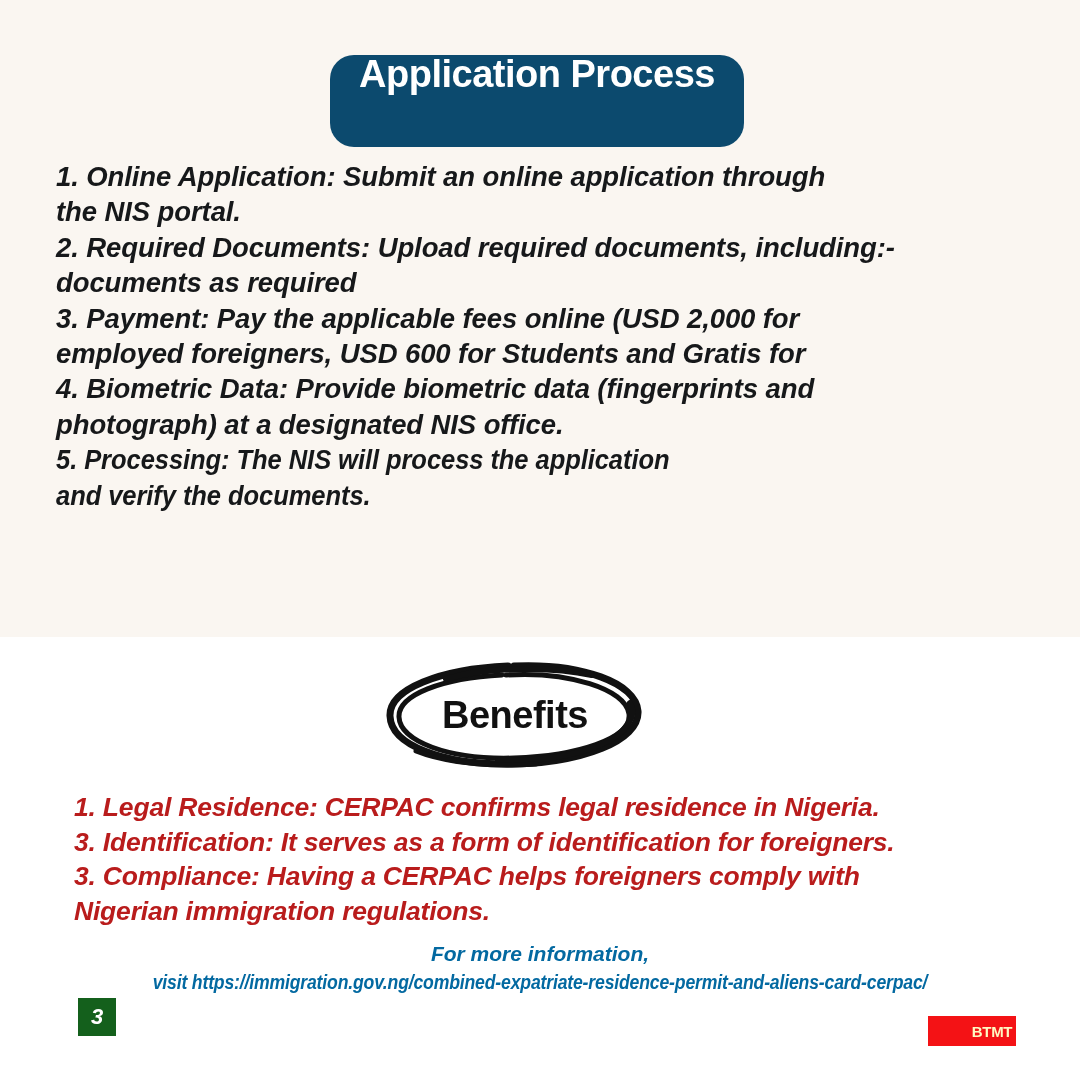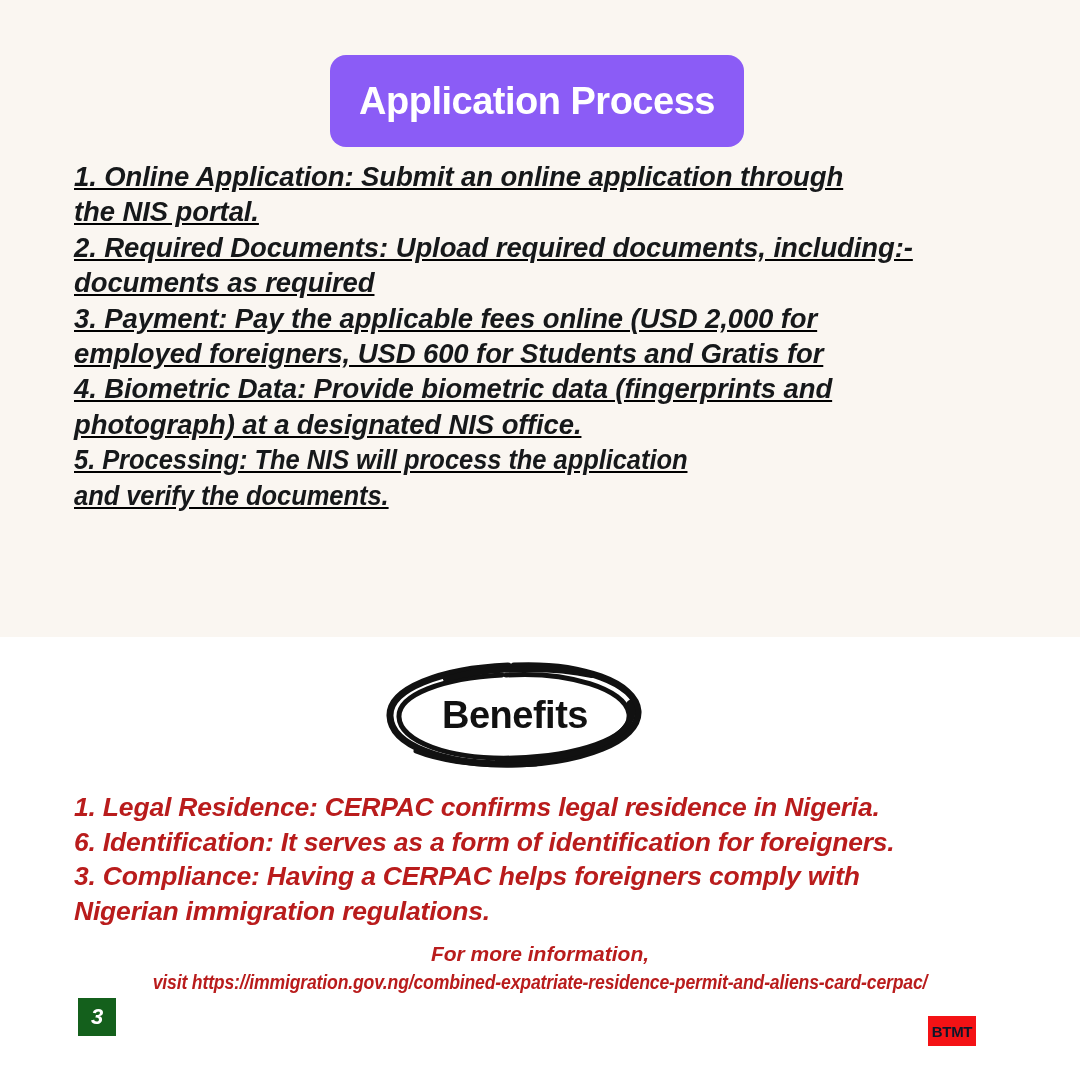--- a/index.html
+++ b/index.html
@@ -32,43 +32,41 @@
     height: 637px;
     background: #faf6f1;
   }
 
   .title-pill {
     position: absolute;
     left: 330px;
     top: 55px;
     width: 414px;
     height: 92px;
-    background: #8b5cf6;
-    border-radius: 16px;
-    display: flex;
-    align-items: center;
+    background: #0c4a6e;
+    border-radius: 24px;
+    display: flex;
     justify-content: center;
     box-sizing: border-box;
   }
   .title-pill .title-text {
     color: #ffffff;
     font-family: "Liberation Sans", sans-serif;
     font-size: 38px;
     font-weight: bold;
     letter-spacing: -0.5px;
     line-height: 1;
     white-space: nowrap;
   }
 
   .steps-block {
     position: absolute;
-    left: 74px;
+    left: 56px;
     top: 159px;
     width: 960px;
-    text-decoration: underline;
   }
   .step-line {
     font-family: "Liberation Sans", sans-serif;
     font-style: italic;
     font-weight: bold;
     font-size: 27.5px;
     line-height: 35.4px;
     color: #16181a;
     white-space: nowrap;
     letter-spacing: -0.1px;
@@ -142,21 +140,21 @@
   .more-info {
     position: absolute;
     left: 0;
     top: 303px;
     width: 1080px;
     text-align: center;
     font-family: "Liberation Sans", sans-serif;
     font-style: italic;
     font-weight: bold;
     font-size: 21px;
-    color: #b91c1c;
+    color: #0369a1;
     line-height: 28px;
   }
   .more-info .url-line {
     display: block;
     font-size: 20.5px;
     transform: scaleX(0.86);
     white-space: nowrap;
     letter-spacing: -0.2px;
   }
 
@@ -178,29 +176,30 @@
     line-height: 1;
   }
 
   .brand-badge {
     position: absolute;
     left: 928px;
     top: 379px;
     width: 48px;
     height: 30px;
     background: #f41215;
-    color: #0f172a;
+    color: #fef9c3;
     display: flex;
     align-items: center;
     justify-content: center;
     font-family: "Liberation Sans", sans-serif;
     font-weight: bold;
     font-size: 15px;
     letter-spacing: -0.3px;
     line-height: 1;
+    padding-left: 40px;
   }
 </style>
 </head>
 <body>
 
 <div id="slide">
 
   <div class="top-panel">
 
     <div class="title-pill">
@@ -232,21 +231,21 @@
           <path d="M60 20 C96 9 160 6 206 16" stroke-width="6"></path>
           <path d="M244 44 C252 58 238 76 214 86 C188 97 150 103 112 102" stroke-width="6"></path>
           <path d="M30 92 C60 104 104 108 150 105" stroke-width="5"></path>
         </g>
       </svg>
       <div class="benefits-text">Benefits</div>
     </div>
 
     <div class="benefits-list">
       <div class="benefit-line">1. Legal Residence: CERPAC confirms legal residence in Nigeria.</div>
-      <div class="benefit-line">6. Identification: It serves as a form of identification for foreigners.</div>
+      <div class="benefit-line">3. Identification: It serves as a form of identification for foreigners.</div>
       <div class="benefit-line">3. Compliance: Having a CERPAC helps foreigners comply with</div>
       <div class="benefit-line">Nigerian immigration regulations.</div>
     </div>
 
     <div class="more-info">
       <div>For more information,</div>
       <span class="url-line">visit https://immigration.gov.ng/combined-expatriate-residence-permit-and-aliens-card-cerpac/</span>
     </div>
 
     <div class="page-badge">3</div>

